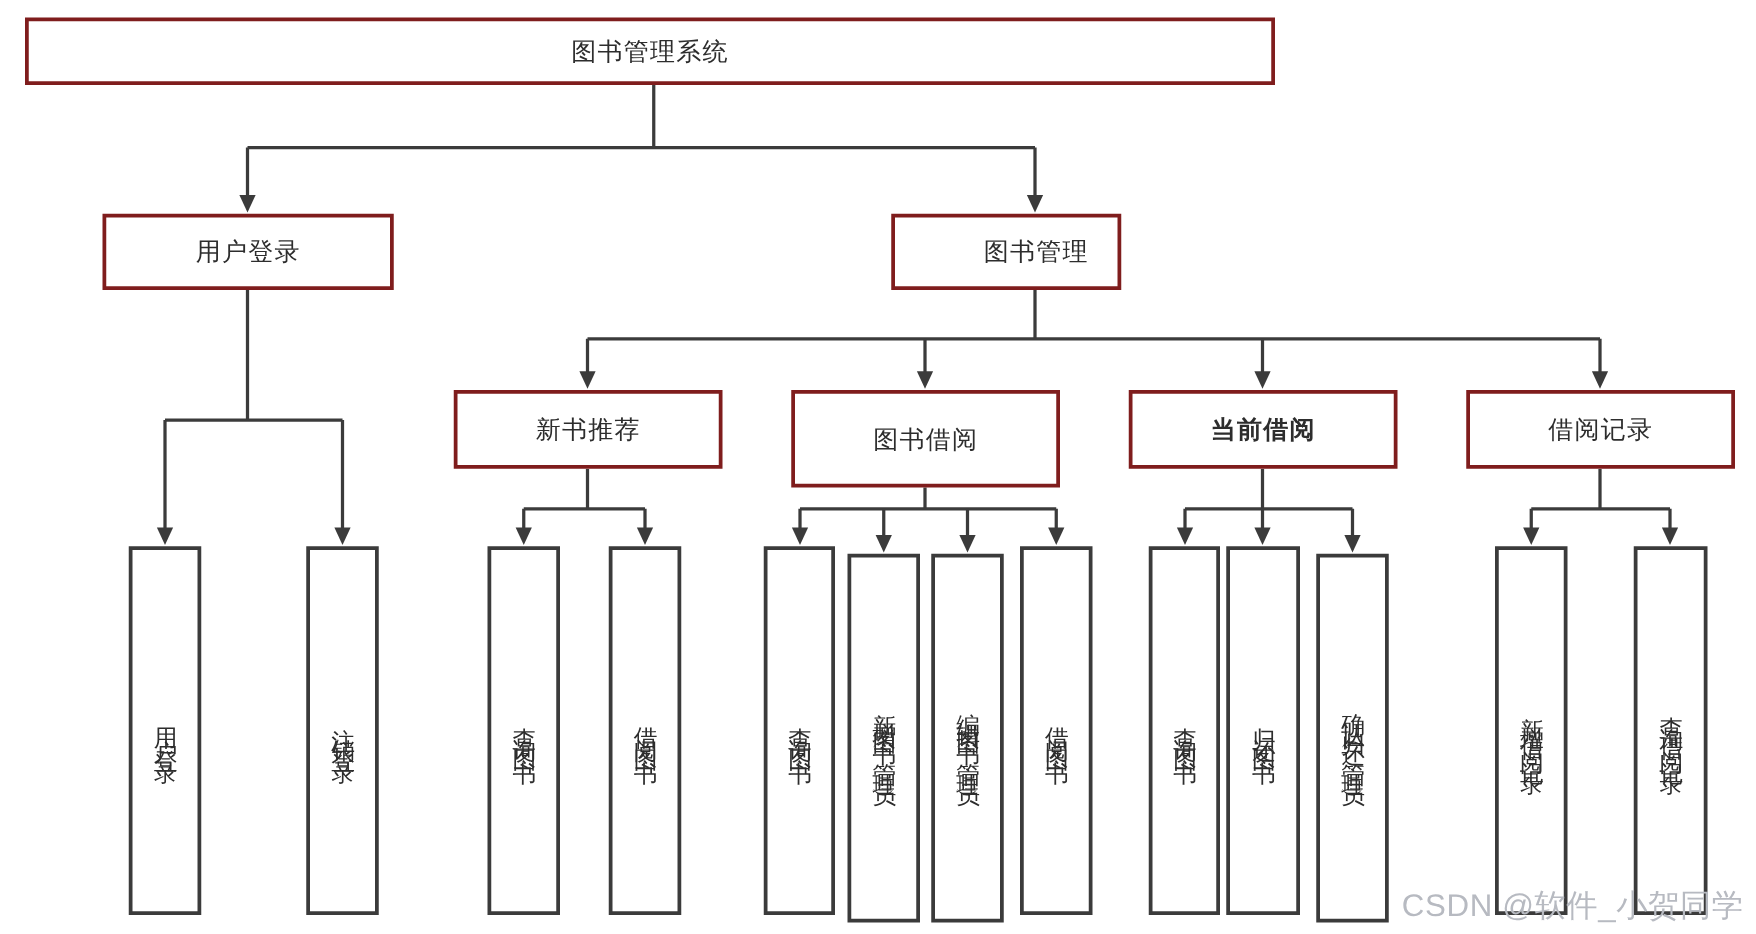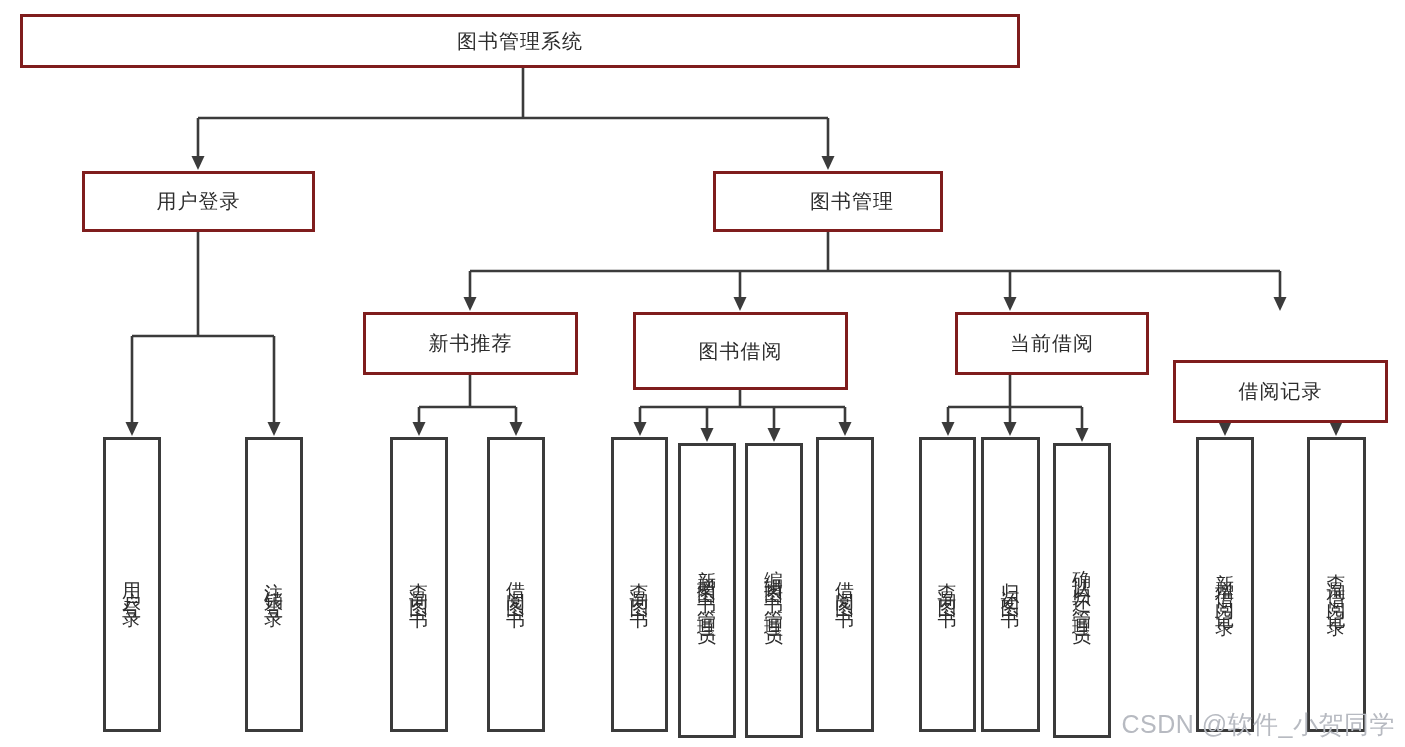--- a/index.html
+++ b/index.html
@@ -112,26 +112,26 @@
     <path class="edge" d="M1225 407 H1336"></path>
     <path class="edge" d="M1225 407 V423"></path>
     <polygon class="arrowhead" points="1218.5,422 1231.5,422 1225,436"></polygon>
     <path class="edge" d="M1336 407 V423"></path>
     <polygon class="arrowhead" points="1329.5,422 1342.5,422 1336,436"></polygon>
   </svg>
 
   <div class="box root-box" style="left:20px; top:14px; width:1000px; height:54px;">图书管理系统</div>
 
   <div class="box" style="left:82px; top:171px; width:233px; height:61px;">用户登录</div>
-  <div class="box" style="left:713px; top:171px; width:230px; height:61px;padding-left:48px;">图书管理</div>
+  <div class="box" style="left:713px; top:171px; width:184px; height:61px;padding-left:48px;">图书管理</div>
 
   <div class="box" style="left:363px; top:312px; width:215px; height:63px;font-family:Liberation Serif, serif;">新书推荐</div>
   <div class="box" style="left:633px; top:312px; width:215px; height:78px;">图书借阅</div>
-  <div class="box" style="left:955px; top:312px; width:194px; height:63px;">当前借阅</div>
-  <div class="box" style="left:1173px; top:312px; width:215px; height:63px;margin-top:48px;">借阅记录</div>
+  <div class="box" style="left:903px; top:312px; width:215px; height:63px;font-weight:bold;">当前借阅</div>
+  <div class="box" style="left:1173px; top:312px; width:215px; height:63px;">借阅记录</div>
 
   <div class="vbox" style="left:103px; top:437px; width:58px; height:295px;">用户登录</div>
   <div class="vbox" style="left:245px; top:437px; width:58px; height:295px;">注销登录</div>
 
   <div class="vbox" style="left:390px; top:437px; width:58px; height:295px;">查询图书</div>
   <div class="vbox" style="left:487px; top:437px; width:58px; height:295px;">借阅图书</div>
 
   <div class="vbox" style="left:611px; top:437px; width:57px; height:295px;">查询图书</div>
   <div class="vbox" style="left:678px; top:443px; width:58px; height:295px; letter-spacing:8px;">新增图书（管理员）</div>
   <div class="vbox" style="left:745px; top:443px; width:58px; height:295px; letter-spacing:8px;">编辑图书（管理员）</div>

